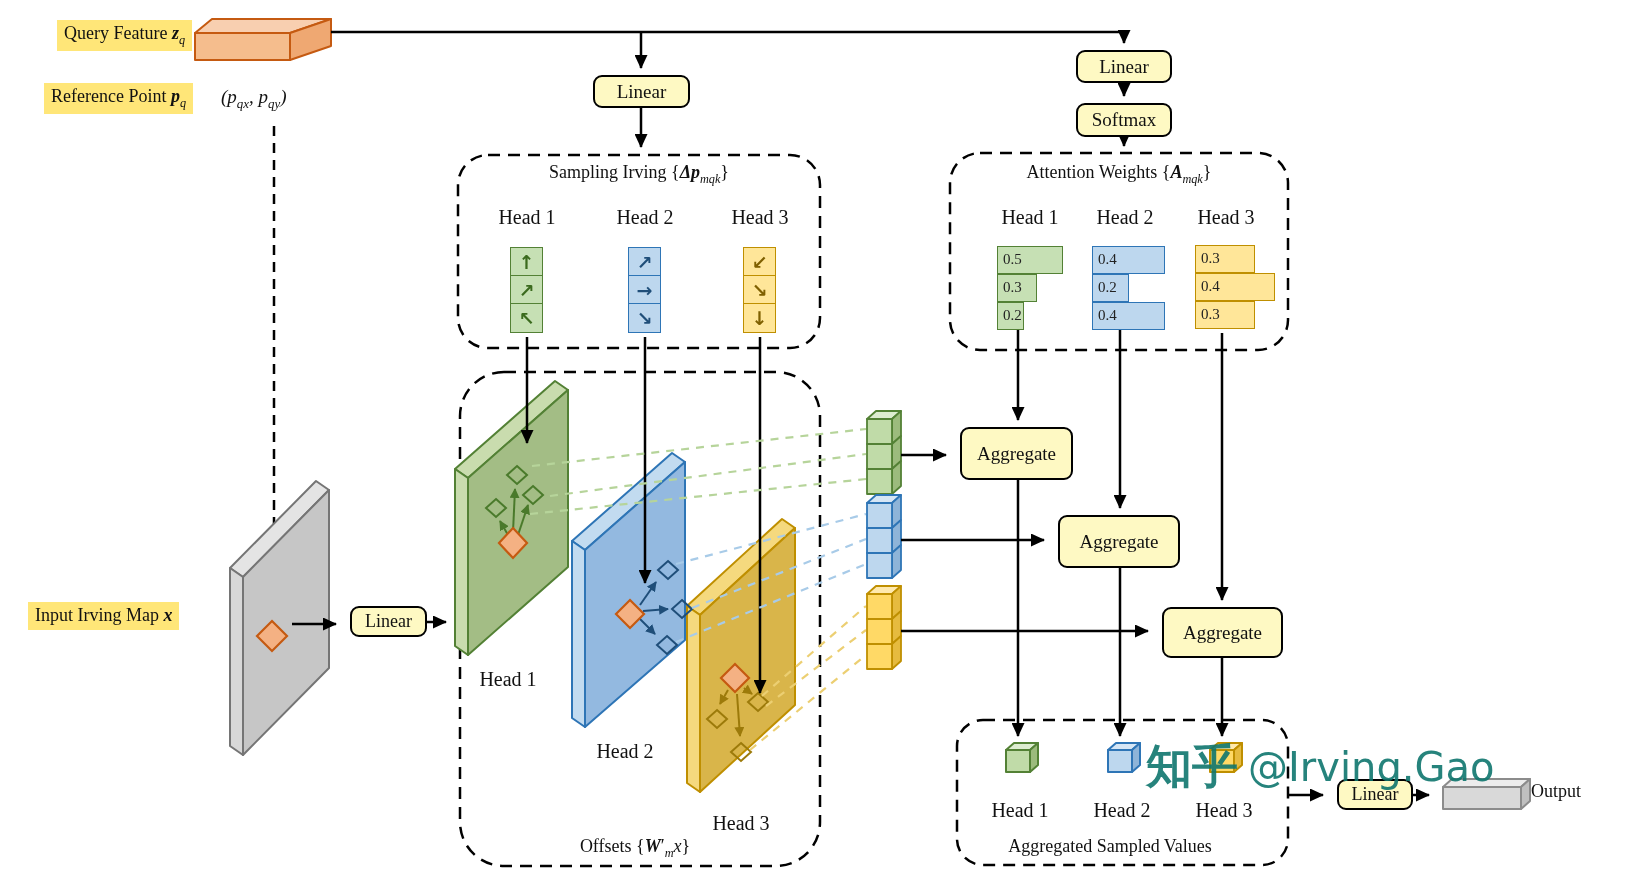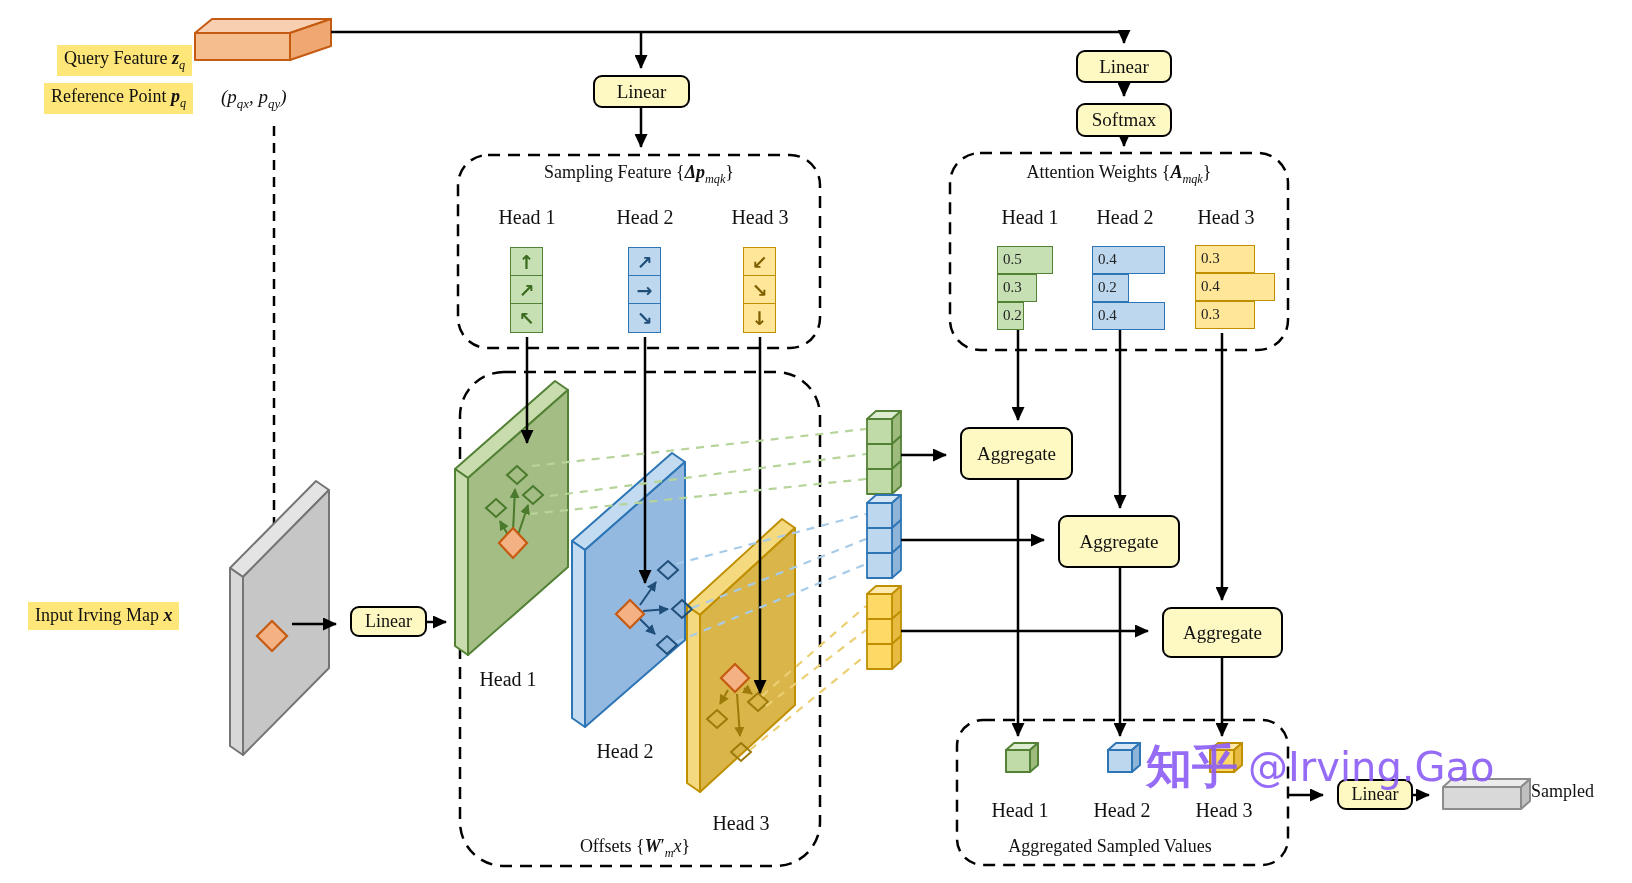--- a/index.html
+++ b/index.html
@@ -13,21 +13,21 @@
   sub{font-size:0.68em;font-style:italic;}
   .opbox{position:absolute;z-index:3;background:#fef9c3;border:2.5px solid #000;border-radius:9px;
          display:flex;align-items:center;justify-content:center;font-size:19px;box-sizing:border-box;}
   .title{position:absolute;z-index:3;font-size:18px;white-space:nowrap;transform:translateX(-50%);}
   .headlab{position:absolute;z-index:3;font-size:20px;white-space:nowrap;transform:translateX(-50%);}
   .cellcol{position:absolute;z-index:3;}
   .cell{width:33px;height:30px;box-sizing:border-box;border:1.8px solid;display:flex;align-items:center;
         justify-content:center;font-family:"DejaVu Sans",sans-serif;font-size:19px;font-weight:bold;line-height:1;}
   .bar{position:absolute;z-index:3;height:28px;box-sizing:border-box;border:1.8px solid;
        font-size:15px;line-height:25px;padding-left:5px;color:#222;}
-  .watermark{position:absolute;z-index:6;color:#8b5cf6;white-space:nowrap;opacity:0.9;
+  .watermark{position:absolute;z-index:6;color:#0f766e;white-space:nowrap;opacity:0.9;
              font-family:"DejaVu Sans",sans-serif;display:flex;align-items:center;gap:10px;}
   .wm-cn{font-size:46px;font-weight:bold;}
   .wm-handle{font-size:40px;}
   .plain{position:absolute;z-index:3;font-size:18px;white-space:nowrap;}
 </style>
 </head>
 <body>
 
 <div class="stage">
 
@@ -211,21 +211,21 @@
     <rect x="1210" y="750" width="24" height="22" fill="#ffd966"></rect>
   </g>
 
   <g stroke="#8c8c8c" stroke-width="2" stroke-linejoin="round">
     <polygon points="1443,787 1452,779 1530,779 1521,787" fill="#ececec"></polygon>
     <polygon points="1521,787 1530,779 1530,801 1521,809" fill="#c0c0c0"></polygon>
     <rect x="1443" y="787" width="78" height="22" fill="#d9d9d9"></rect>
   </g>
 </svg>
 
-<div class="abs hl" style="left:57px;top:20px;margin-top:25px;"><span>Query Feature </span><span class="sym">z</span><sub>q</sub></div>
+<div class="abs hl" style="left:57px;top:20px;"><span>Query Feature </span><span class="sym">z</span><sub>q</sub></div>
 
 <div class="abs hl" style="left:44px;top:83px;"><span>Reference Point </span><span class="sym">p</span><sub>q</sub></div>
 
 <div class="abs it" style="left:221px;top:86px;font-size:19px;z-index:3;"><span>(</span><span class="it">p</span><sub>qx</sub><span>, </span><span class="it">p</span><sub>qy</sub><span>)</span></div>
 
 <div class="abs hl" style="left:28px;top:602px;"><span>Input Irving Map </span><span class="sym">x</span></div>
 
 <div class="opbox" style="left:593px;top:75px;width:97px;height:33px;">
       <span>Linear</span>
     </div>
@@ -244,21 +244,21 @@
 <div class="opbox" style="left:1058px;top:515px;width:122px;height:53px;">
       <span>Aggregate</span>
     </div>
 <div class="opbox" style="left:1162px;top:607px;width:121px;height:51px;">
       <span>Aggregate</span>
     </div>
 <div class="opbox" style="left:1337px;top:779px;width:76px;height:31px;font-size:18px;">
       <span>Linear</span>
     </div>
 
-<div class="title" style="left:639px;top:162px;"><span>Sampling Feature {</span><span class="sym">Δp</span><sub>mqk</sub><span>}</span></div>
+<div class="title" style="left:639px;top:162px;"><span>Sampling Irving {</span><span class="sym">Δp</span><sub>mqk</sub><span>}</span></div>
 
 <div class="title" style="left:1119px;top:162px;"><span>Attention Weights {</span><span class="sym">A</span><sub>mqk</sub><span>}</span></div>
 
 <div class="title" style="left:635px;top:836px;"><span>Offsets {</span><span class="sym">W</span><span>′</span><sub>m</sub><span class="it">x</span><span>}</span></div>
 
 <div class="title" style="left:1110px;top:836px;"><span>Aggregated Sampled Values</span></div>
 
 <div class="headlab" style="left:527px;top:206px;">Head 1</div>
 <div class="headlab" style="left:645px;top:206px;">Head 2</div>
 <div class="headlab" style="left:760px;top:206px;">Head 3</div>
@@ -284,32 +284,32 @@
   <div class="cell" style="background:#bdd7ee;border-color:#2e75b6;color:#1f4e79;">↗</div>
   <div class="cell" style="background:#bdd7ee;border-color:#2e75b6;color:#1f4e79;margin-top:-1.8px;">→</div>
   <div class="cell" style="background:#bdd7ee;border-color:#2e75b6;color:#1f4e79;margin-top:-1.8px;">↘</div>
 </div>
 <div class="cellcol" style="left:743px;top:247px;">
   <div class="cell" style="background:#ffe699;border-color:#bf8f00;color:#7f6000;">↙</div>
   <div class="cell" style="background:#ffe699;border-color:#bf8f00;color:#7f6000;margin-top:-1.8px;">↘</div>
   <div class="cell" style="background:#ffe699;border-color:#bf8f00;color:#7f6000;margin-top:-1.8px;">↓</div>
 </div>
 
-<div class="bar" style="left:997px;top:246px;width:56px;background:#c6e0b4;border-color:#538135;">0.5</div>
+<div class="bar" style="left:997px;top:246px;width:66px;background:#c6e0b4;border-color:#538135;">0.5</div>
 <div class="bar" style="left:997px;top:274px;width:40px;background:#c6e0b4;border-color:#538135;">0.3</div>
 <div class="bar" style="left:997px;top:302px;width:27px;background:#c6e0b4;border-color:#538135;">0.2</div>
 
 <div class="bar" style="left:1092px;top:246px;width:73px;background:#bdd7ee;border-color:#2e75b6;">0.4</div>
 <div class="bar" style="left:1092px;top:274px;width:37px;background:#bdd7ee;border-color:#2e75b6;">0.2</div>
 <div class="bar" style="left:1092px;top:302px;width:73px;background:#bdd7ee;border-color:#2e75b6;">0.4</div>
 
 <div class="bar" style="left:1195px;top:245px;width:60px;background:#ffe699;border-color:#bf8f00;">0.3</div>
 <div class="bar" style="left:1195px;top:273px;width:80px;background:#ffe699;border-color:#bf8f00;">0.4</div>
 <div class="bar" style="left:1195px;top:301px;width:60px;background:#ffe699;border-color:#bf8f00;">0.3</div>
 
-<div class="plain" style="left:1531px;top:781px;">Sampled</div>
+<div class="plain" style="left:1531px;top:781px;">Output</div>
 
 <div class="watermark" style="left:1146px;top:736px;">
   <span class="wm-cn">知乎</span>
   <span class="wm-handle">@Irving.Gao</span>
 </div>
 
 </div>
 
 </body></html>

